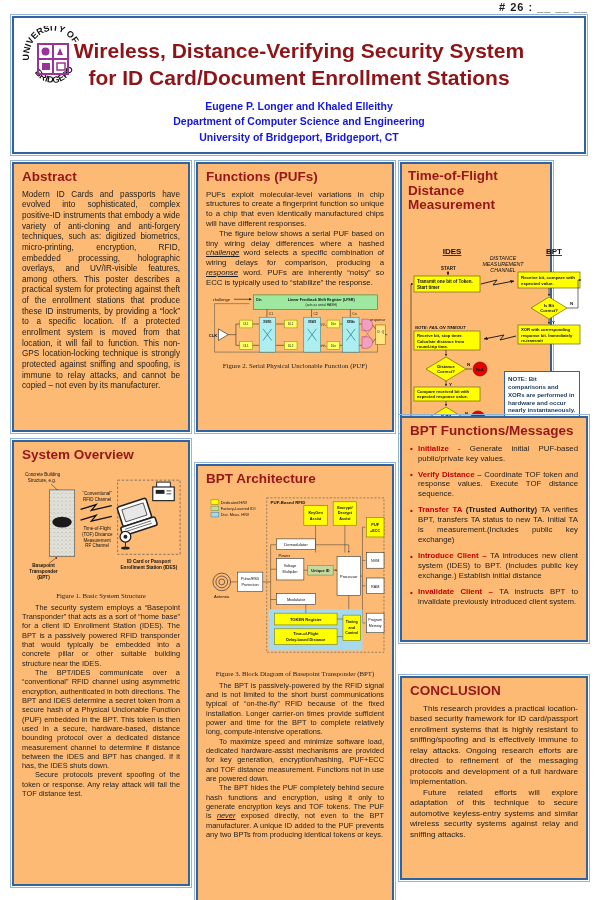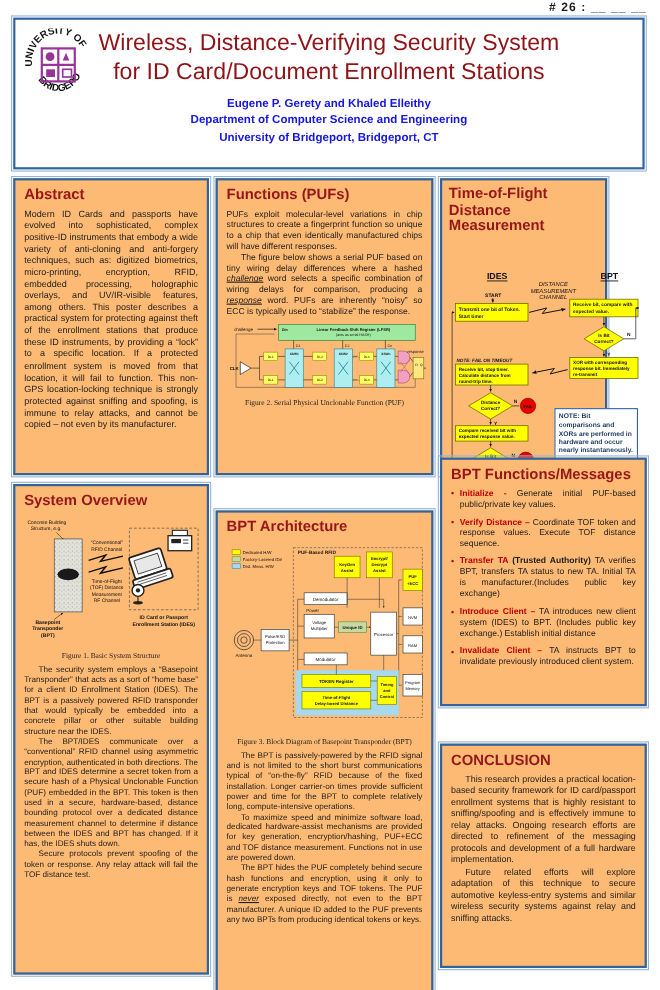--- a/index.html
+++ b/index.html
@@ -6,21 +6,21 @@
   body{width:600px;height:900px;position:relative;font-family:"Liberation Sans",sans-serif;color:#1d1d1d;overflow:hidden;}
   .panel{position:absolute;background:#fdba74;border:2px solid #31639f;outline:1px solid #92b4d8;outline-offset:1px;box-sizing:border-box;padding:6px 8px;}
   .ptitle{color:#96161a;font-weight:bold;font-size:13.5px;line-height:1.08;margin:0 0 5px 0;}
   .body-text p{font-size:7.4px;line-height:1.26;text-align:justify;margin:0;}
   p.ind{text-indent:13px;}
   .iu{font-style:italic;text-decoration:underline;}
   .figcap{font-family:"Liberation Serif",serif;font-size:6.8px;text-align:center;margin:2px 0 4px 0;color:#222;}
   
   .note-top{position:absolute;top:1px;right:12px;font-size:11px;font-weight:bold;letter-spacing:1px;}
   .header{position:absolute;left:12px;top:16px;width:574px;height:138px;border:2px solid #31639f;outline:1px solid #92b4d8;outline-offset:1px;box-sizing:border-box;text-align:center;}
-  .h-title{color:#8e1418;font-size:21px;font-weight:normal;line-height:1.3;margin-top:7px;}
+  .h-title{color:#8e1418;font-size:21px;font-weight:bold;line-height:1.3;margin-top:19px;}
   .h-auth{color:#1616dd;font-weight:bold;font-size:10.5px;line-height:1.5;margin-top:7px;}
   .seal{position:absolute;left:6px;top:8px;}
   
   .tof-flow{position:relative;width:176px;margin-top:32px;}
   .tof-note{position:absolute;left:96px;top:126px;width:76px;border:1px solid #31639f;background:#fff;padding:3px 3px;box-sizing:border-box;}
   .tof-note p{font-size:6.1px;line-height:1.3;font-weight:bold;color:#17375e;margin:0 0 5px 0;text-align:left;}
   
   .fn-item{display:flex;margin:0 0 6px 0;}
   .fn-bullet{color:#c00000;font-size:8px;font-weight:bold;width:8px;flex:none;padding-top:0.5px;}
   .fn-body{font-size:7.8px;line-height:1.28;text-align:justify;}
@@ -53,21 +53,21 @@
         <rect x="22" y="37" width="8" height="7" fill="#993399"></rect>
         <rect x="37" y="37" width="8" height="7" fill="none" stroke="#993399" stroke-width="1.5"></rect>
       </g>
     </svg>
   </div>
   <div class="h-title">
     <div>Wireless, Distance-Verifying Security System</div>
     <div>for ID Card/Document Enrollment Stations</div>
   </div>
   <div class="h-auth">
-    <div>Eugene P. Gerety and Khaled Elleithy</div>
+    <div>Eugene P. Longer and Khaled Elleithy</div>
     <div>Department of Computer Science and Engineering</div>
     <div>University of Bridgeport, Bridgeport, CT</div>
   </div>
 </div>
 
 <div class="panel body-text" style="left:12px;top:162px;width:178px;height:270px;">
   <div class="ptitle">Abstract</div>
   <p style="font-size:8.2px;line-height:1.3;">Modern ID Cards and passports have evolved into sophisticated, complex positive-ID instruments that embody a wide variety of anti-cloning and anti-forgery techniques, such as: digitized biometrics, micro-printing, encryption, RFID, embedded processing, holographic overlays, and UV/IR-visible features, among others. This poster describes a practical system for protecting against theft of the enrollment stations that produce these ID instruments, by providing a “lock” to a specific location. If a protected enrollment system is moved from that location, it will fail to function. This non-GPS location-locking technique is strongly protected against sniffing and spoofing, is immune to relay attacks, and cannot be copied – not even by its manufacturer.</p>
 </div>
 
@@ -473,21 +473,21 @@
         <div class="fn-body"><span class="fn-lead">Initialize - </span><span class="fn-bold"></span><span>Generate initial PUF-based public/private key values.</span></div>
       </div>
 
       <div class="fn-item">
         <span class="fn-bullet">•</span>
         <div class="fn-body"><span class="fn-lead">Verify Distance – </span><span class="fn-bold"></span><span>Coordinate TOF token and response values.  Execute TOF distance sequence.</span></div>
       </div>
 
       <div class="fn-item">
         <span class="fn-bullet">•</span>
-        <div class="fn-body"><span class="fn-lead">Transfer TA </span><span class="fn-bold">(Trusted Authority)</span><span> TA verifies BPT, transfers TA status to new TA. Initial TA is manufacturer.(Includes public key exchange)</span></div>
+        <div class="fn-body"><span class="fn-lead">Transfer TA </span><span class="fn-bold">(Trusted Authority)</span><span> TA verifies BPT, transfers TA status to new TA. Initial TA is measurement.(Includes public key exchange)</span></div>
       </div>
 
       <div class="fn-item">
         <span class="fn-bullet">•</span>
         <div class="fn-body"><span class="fn-lead">Introduce Client – </span><span class="fn-bold"></span><span>TA introduces new client system (IDES) to BPT. (Includes public key exchange.) Establish initial distance</span></div>
       </div>
 
       <div class="fn-item">
         <span class="fn-bullet">•</span>
         <div class="fn-body"><span class="fn-lead">Invalidate Client – </span><span class="fn-bold"></span><span>TA instructs BPT to invalidate previously introduced client system.</span></div>

